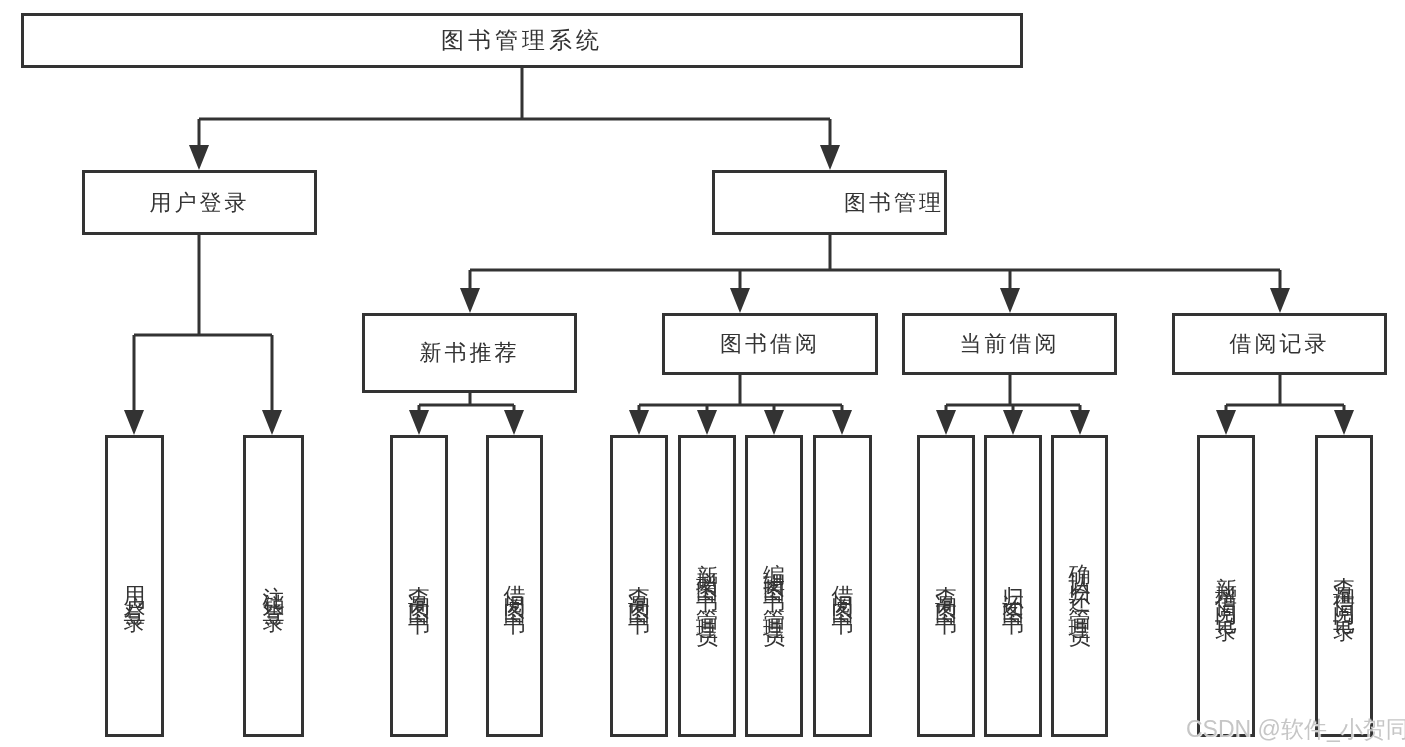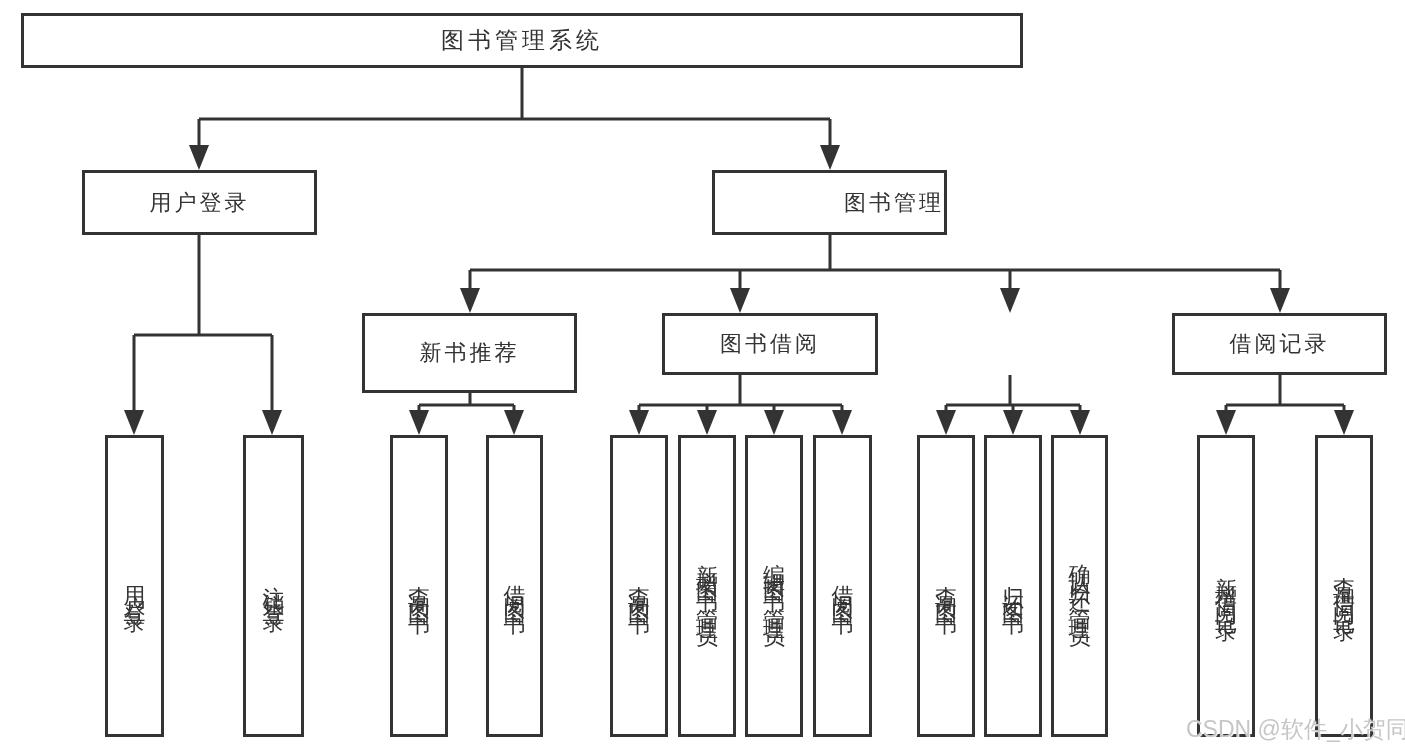--- a/index.html
+++ b/index.html
@@ -128,20 +128,23 @@
   <div class="node" style="left:712px; top:170px; width:235px; height:65px;justify-content:flex-end;">
     <span class="h-label">图书管理</span>
   </div>
 
   <div class="node" style="left:362px; top:313px; width:215px; height:80px;">
     <span class="h-label">新书推荐</span>
   </div>
   <div class="node" style="left:632px; top:313px; width:216px; height:62px;margin-left:30px;">
     <span class="h-label">图书借阅</span>
   </div>
+  <div class="node" style="left:902px; top:313px; width:215px; height:62px;">
+    <span class="h-label">当前借阅</span>
+  </div>
   <div class="node" style="left:1172px; top:313px; width:215px; height:62px;">
     <span class="h-label">借阅记录</span>
   </div>
 
   <div class="leaf" style="left:105px; width:59px;">
     <span class="v-label">用户登录</span>
   </div>
   <div class="leaf" style="left:243px; width:61px;">
     <span class="v-label">注销登录</span>
   </div>

